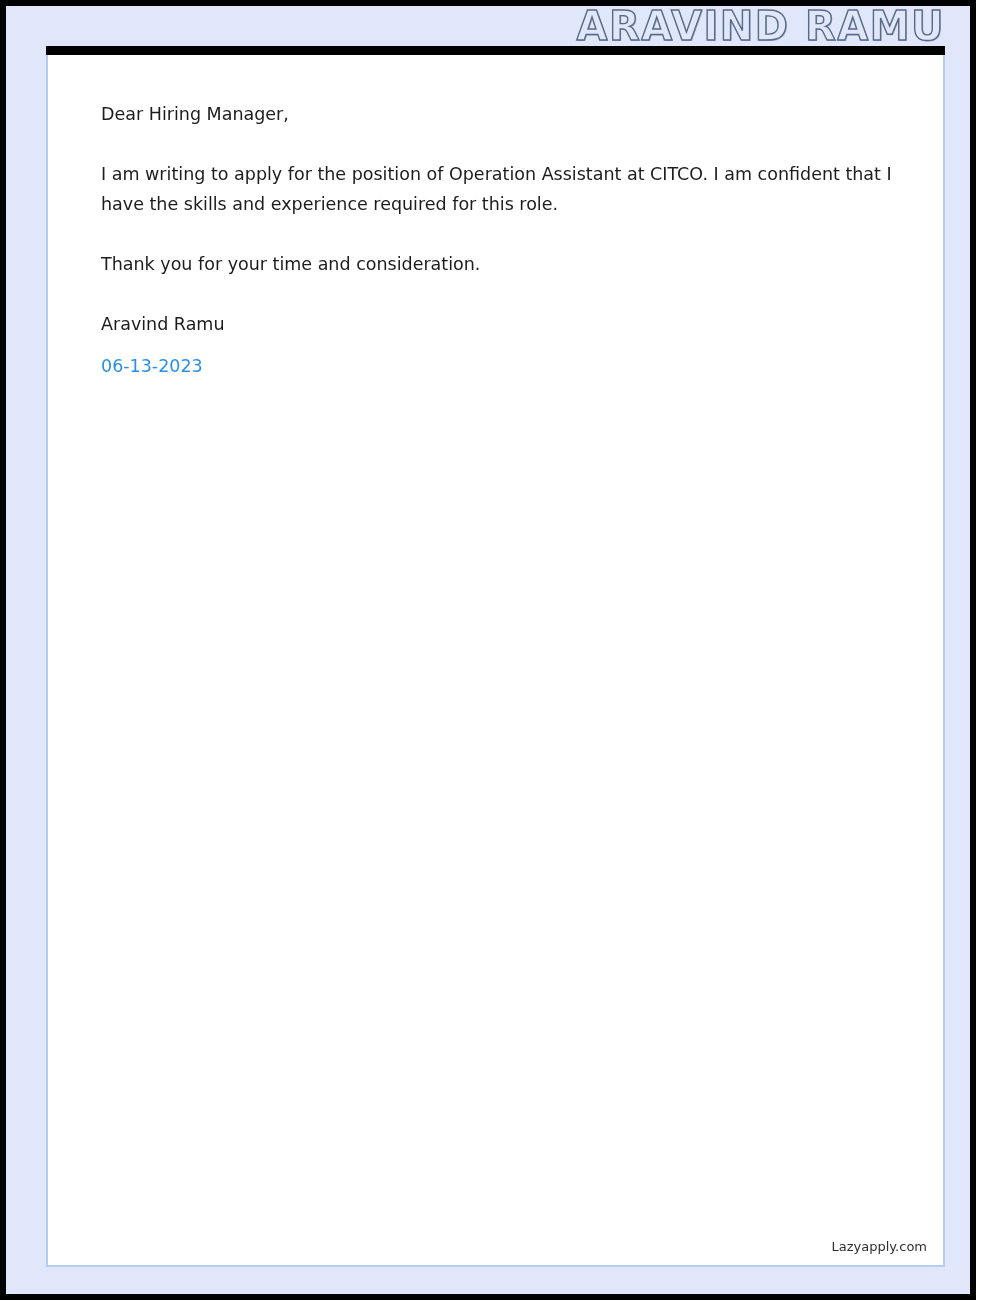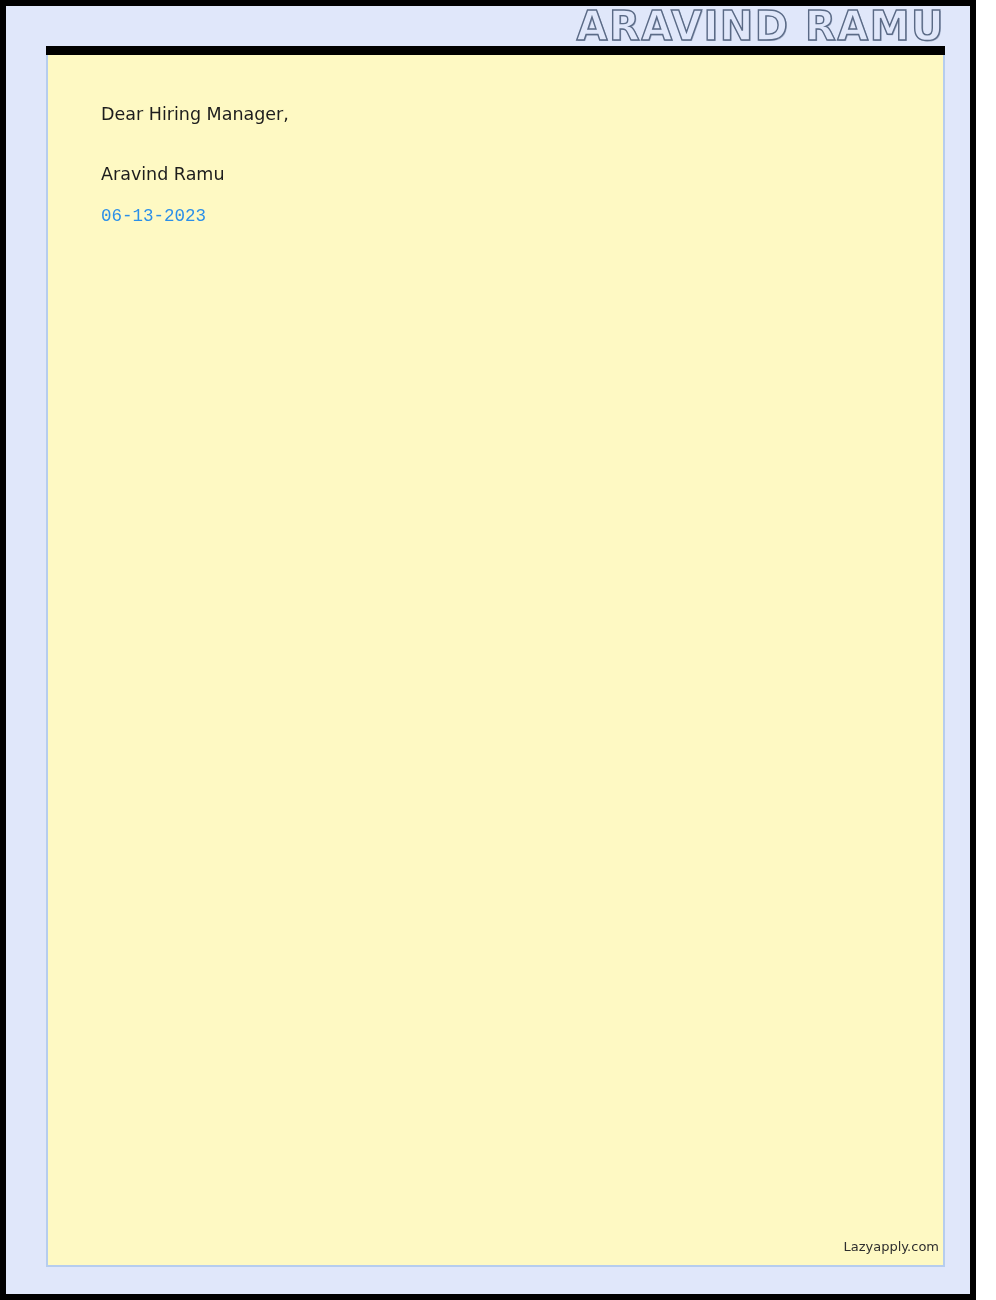--- a/index.html
+++ b/index.html
@@ -65,21 +65,21 @@
     background: #000000;
   }
 
   
   .page {
     position: absolute;
     left: 46px;
     top: 55px;
     width: 899px;
     height: 1212px;
-    background: #fef9c3;
+    background: #ffffff;
     border-left: 2px solid #b6cdee;
     border-right: 2px solid #b6cdee;
     border-bottom: 2px solid #b6cdee;
     box-sizing: border-box;
   }
 
   .letter-body {
     position: absolute;
     left: 53px;
     top: 44px;
@@ -95,26 +95,25 @@
     font-weight: 400;
   }
 
   .para.salutation { margin-bottom: 30px; }
 
   .para.tight { margin-bottom: 12px; }
 
   .para.date {
     color: #2b8fe8;
     margin-bottom: 13px;
-    font-family: Liberation Mono, monospace;
   }
 
   .footer-mark {
     position: absolute;
-    right: 4px;
+    right: 16px;
     bottom: 10px;
     font-family: "DejaVu Sans", sans-serif;
     font-size: 13px;
     line-height: 16px;
     color: #2f2f2f;
     white-space: nowrap;
   }
 </style>
 </head>
 <body>
@@ -128,24 +127,26 @@
   </div>
 
   <div class="top-rule"></div>
 
   <div class="page">
 
     <div class="letter-body">
 
       <p class="para salutation">Dear Hiring Manager,</p>
 
+      <p class="para">I am writing to apply for the position of Operation Assistant at CITCO. I am confident that I have the skills and experience required for this role.</p>
 
 
 
 
+      <p class="para">Thank you for your time and consideration.</p>
 
 
       <p class="para tight">Aravind Ramu</p>
 
       <p class="para date">06-13-2023</p>
 
     </div>
 
     <div class="footer-mark">Lazyapply.com</div>
 

